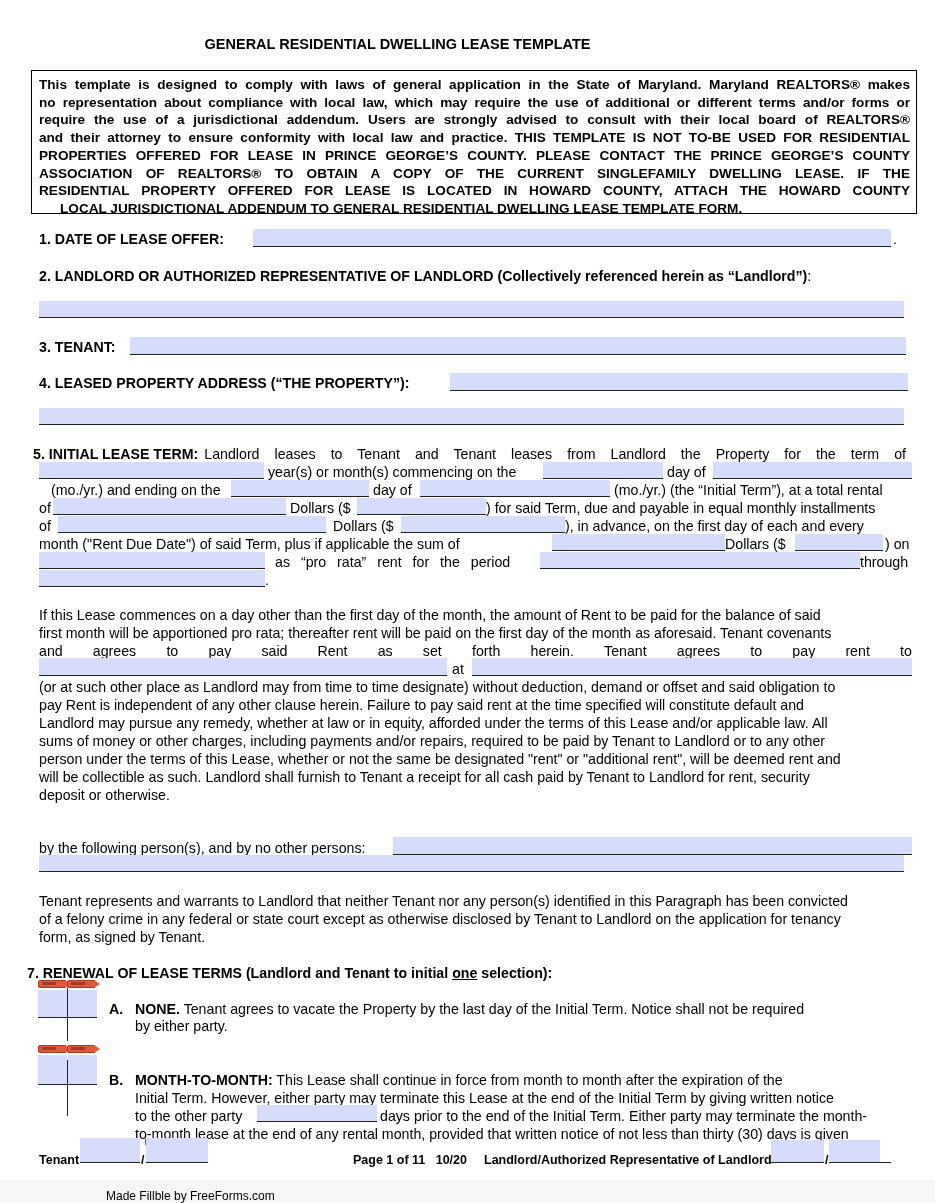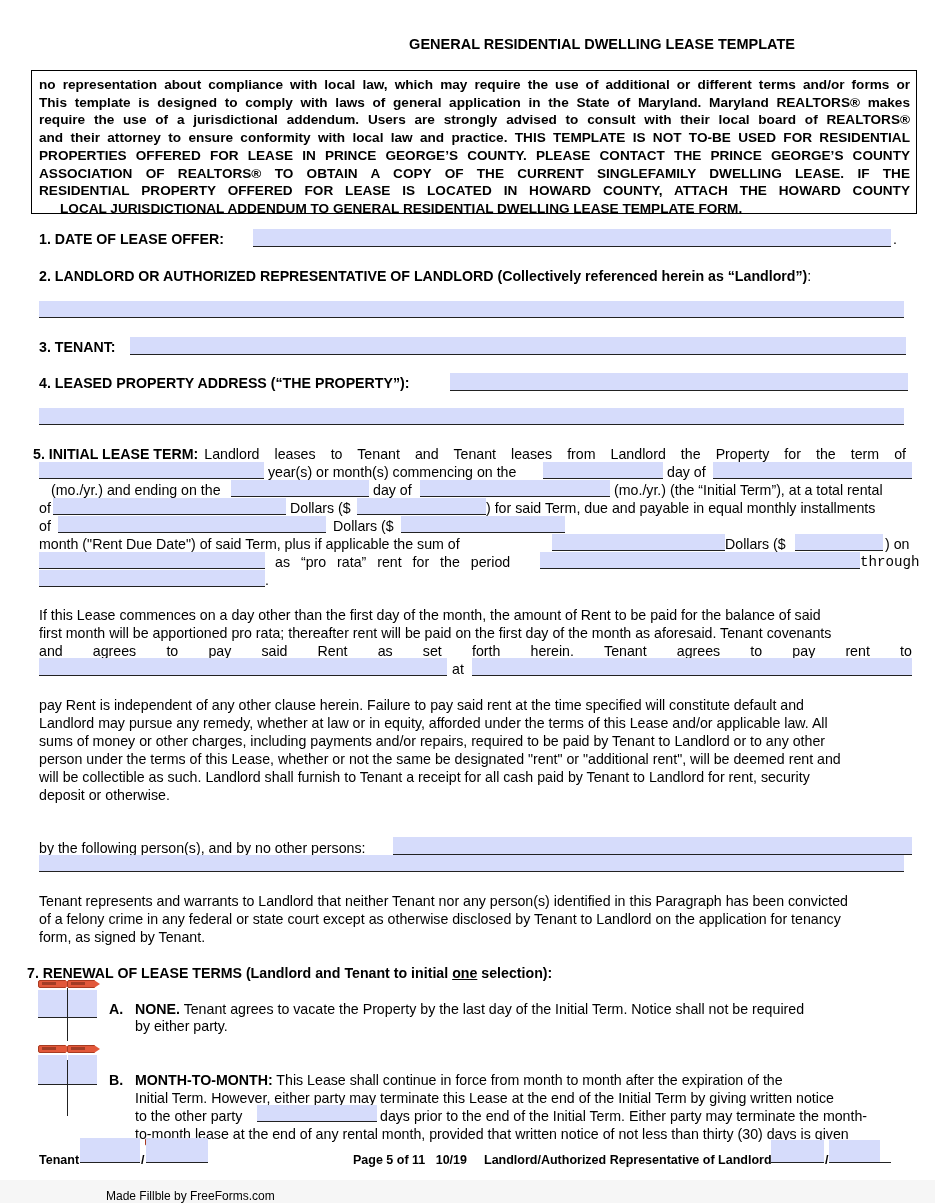--- a/index.html
+++ b/index.html
@@ -1,21 +1,21 @@
 <!DOCTYPE html>
 <html><head>
   <meta charset="utf-8">
   <style>
     * { box-sizing: border-box; margin: 0; padding: 0; }
     html, body { width: 935px; height: 1203px; background: #ffffff; overflow: hidden; }
     body { position: relative; font-family: "Liberation Sans", sans-serif; color: #000; font-size: 14.2px; }
     .page { position: absolute; left: 0; top: 0; width: 935px; height: 1180px; background: #fff; }
     .footer-band { position: absolute; left: 0; top: 1180px; width: 935px; height: 23px; background: #f6f6f6; }
     .abs { position: absolute; white-space: nowrap; }
-    .title { left: 0; width: 795px; top: 36px; text-align: right; font-weight: bold; font-size: 14.5px; }
+    .title { left: 0; width: 795px; top: 36px; text-align: center; font-weight: bold; font-size: 14.5px; }
     .notice { position: absolute; left: 31px; top: 70px; width: 886px; height: 144px; border: 1.5px solid #000; padding: 5px 6px 0 7px; font-weight: bold; font-size: 13.6px; line-height: 17.7px; text-align: justify; }
     .notice .ln { display: block; text-align: justify; text-align-last: justify; white-space: nowrap; }
     .notice .ln.last { text-align-last: left; padding-left: 21px; }
     .b { font-weight: bold; }
     .fld { position: absolute; background: #d6dcfb; border-bottom: 1.2px solid #222; }
     .txt { position: absolute; white-space: nowrap; font-size: 14.2px; line-height: 18px; }
     .sec-h { font-weight: bold; font-size: 14.2px; }
     .just { display: flex; justify-content: space-between; }
     .tag { position: absolute; width: 28px; height: 8px; background: #e2583a; border: 1px solid #a83a20; border-radius: 2px 0 0 2px; }
     .tag::after { content: ""; position: absolute; right: -6px; top: -1px; border-left: 6px solid #e2583a; border-top: 4px solid transparent; border-bottom: 4px solid transparent; }
@@ -26,22 +26,22 @@
     u.one { text-decoration: underline; }
   </style>
 </head>
 <body>
 
 <div class="page">
 
   <div class="abs title">GENERAL RESIDENTIAL DWELLING LEASE TEMPLATE</div>
 
   <div class="notice">
+    <span class="ln">This template is designed to comply with laws of general application in the State of Maryland.  Maryland REALTORS® makes</span>
     <span class="ln">no representation about compliance with local law, which may require the use of additional or different terms and/or forms or</span>
-    <span class="ln">This template is designed to comply with laws of general application in the State of Maryland.  Maryland REALTORS® makes</span>
     <span class="ln">require the use of a jurisdictional addendum.  Users are strongly advised to consult with their local board of REALTORS®</span>
     <span class="ln">and their attorney to ensure conformity with local law and practice. THIS TEMPLATE IS NOT TO-BE USED FOR RESIDENTIAL</span>
     <span class="ln">PROPERTIES OFFERED FOR LEASE IN PRINCE GEORGE’S COUNTY. PLEASE CONTACT THE PRINCE GEORGE’S COUNTY</span>
     <span class="ln">ASSOCIATION OF REALTORS® TO OBTAIN A COPY OF THE CURRENT SINGLEFAMILY DWELLING LEASE. IF THE</span>
     <span class="ln">RESIDENTIAL PROPERTY OFFERED FOR LEASE IS LOCATED IN HOWARD COUNTY, ATTACH THE HOWARD COUNTY</span>
     <span class="ln last">LOCAL JURISDICTIONAL ADDENDUM TO GENERAL RESIDENTIAL DWELLING LEASE TEMPLATE FORM.</span>
   </div>
 
   <div class="txt sec-h" style="left:39px; top:230px;">1.  DATE OF LEASE OFFER:</div>
   <div class="fld" style="left:253px; top:229px; width:638px; height:18px;"><span></span></div>
@@ -81,31 +81,32 @@
   <div class="txt" style="left:39px; top:499px;">of</div>
   <div class="fld" style="left:53px; top:498px; width:233px; height:17px;"></div>
   <div class="txt" style="left:290px; top:499px;">Dollars ($</div>
   <div class="fld" style="left:357px; top:498px; width:129px; height:17px;"></div>
   <div class="txt" style="left:486px; top:499px;">) for said Term, due and payable in equal monthly installments</div>
 
   <div class="txt" style="left:39px; top:517px;">of</div>
   <div class="fld" style="left:58px; top:516px; width:268px; height:17px;"></div>
   <div class="txt" style="left:333px; top:517px;">Dollars ($</div>
   <div class="fld" style="left:401px; top:516px; width:164px; height:17px;"></div>
+  <div class="txt" style="left:565px; top:517px;">), in advance, on the first day of each and every</div>
 
   <div class="txt" style="left:39px; top:535px;">month ("Rent Due Date") of said Term, plus if applicable the sum of</div>
   <div class="fld" style="left:552px; top:534px; width:173px; height:17px;"></div>
   <div class="txt" style="left:725px; top:535px;">Dollars ($</div>
   <div class="fld" style="left:795px; top:534px; width:88px; height:17px;"></div>
   <div class="txt" style="left:885px; top:535px;">) on</div>
 
   <div class="fld" style="left:39px; top:552px; width:226px; height:17px;"></div>
   <div class="txt" style="left:275px; top:553px; word-spacing:7px;">as “pro rata” rent for the period</div>
   <div class="fld" style="left:540px; top:552px; width:320px; height:17px;"></div>
-  <div class="txt" style="left:860px; top:553px;font-family:Liberation Mono, monospace;">through</div>
+  <div class="txt" style="left:860px; top:553px;">through</div>
 
   <div class="fld" style="left:39px; top:570px; width:226px; height:17px;"></div>
   <div class="txt" style="left:265px; top:571px;">.</div>
 
   <div class="txt" style="left:39px; top:606px;">If this Lease commences on a day other than the first day of the month, the amount of Rent to be paid for the balance of said</div>
   <div class="txt" style="left:39px; top:624px;">first month will be apportioned pro rata; thereafter rent will be paid on the first day of the month as aforesaid. Tenant covenants</div>
   <div class="txt" style="left:39px; top:642px; width:873px; display:flex; justify-content:space-between;">
     <span>and</span>
     <span>agrees</span>
     <span>to</span>
@@ -119,20 +120,21 @@
     <span>Tenant</span>
     <span>agrees</span>
     <span>to</span>
     <span>pay</span>
     <span>rent</span>
     <span>to</span>
   </div>
   <div class="fld" style="left:39px; top:658px; width:408px; height:18px;"></div>
   <div class="txt" style="left:452px; top:660px;">at</div>
   <div class="fld" style="left:472px; top:658px; width:440px; height:18px;"></div>
+  <div class="txt" style="left:39px; top:678px;">(or at such other place as Landlord may from time to time designate) without deduction, demand or offset and said obligation to</div>
   <div class="txt" style="left:39px; top:696px;">pay Rent is independent of any other clause herein.  Failure to pay said rent at the time specified will constitute default and</div>
   <div class="txt" style="left:39px; top:714px;">Landlord may pursue any remedy, whether at law or in equity, afforded under the terms of this Lease and/or applicable law. All</div>
   <div class="txt" style="left:39px; top:732px;">sums of money or other charges, including payments and/or repairs, required to be paid by Tenant to Landlord or to any other</div>
   <div class="txt" style="left:39px; top:750px;">person under the terms of this Lease, whether or not the same be designated "rent" or "additional rent", will be deemed rent and</div>
   <div class="txt" style="left:39px; top:768px;">will be collectible as such. Landlord shall furnish to Tenant a receipt for all cash paid by Tenant to Landlord for rent, security</div>
   <div class="txt" style="left:39px; top:786px;">deposit or otherwise.</div>
 
   <div class="txt" style="left:39px; top:839px;">by the following person(s), and by no other persons:</div>
   <div class="fld" style="left:393px; top:837px; width:519px; height:18px;"></div>
   <div class="fld" style="left:39px; top:855px; width:865px; height:17px;"></div>
@@ -188,21 +190,21 @@
   <div class="tag" style="left:82px; top:1138px;" title="SIGN HERE">
       <span></span>
     </div>
   <div class="tag" style="left:145px; top:1138px;" title="SIGN HERE">
       <span></span>
     </div>
   <div class="txt b" style="left:39px; top:1151px; font-size:12.5px;">Tenant</div>
   <div class="fld" style="left:80px; top:1138px; width:60px; height:25px;"></div>
   <div class="txt b" style="left:141px; top:1151px; font-size:12.5px;">/</div>
   <div class="fld" style="left:146px; top:1138px; width:62px; height:25px;"></div>
-  <div class="txt b" style="left:353px; top:1151px; font-size:12.5px; white-space:pre;">Page 5 of 11   10/19</div>
+  <div class="txt b" style="left:353px; top:1151px; font-size:12.5px; white-space:pre;">Page 1 of 11   10/20</div>
 
   <div class="tag" style="left:772px; top:1140px;" title="SIGN HERE">
       <span></span>
     </div>
   <div class="tag" style="left:829px; top:1140px;" title="SIGN HERE">
       <span></span>
     </div>
   <div class="txt b" style="left:484px; top:1151px; font-size:12.5px;">Landlord/Authorized Representative of Landlord</div>
   <div class="fld" style="left:771px; top:1140px; width:53px; height:23px;"></div>
   <div class="txt b" style="left:825px; top:1151px; font-size:12.5px;">/</div>

